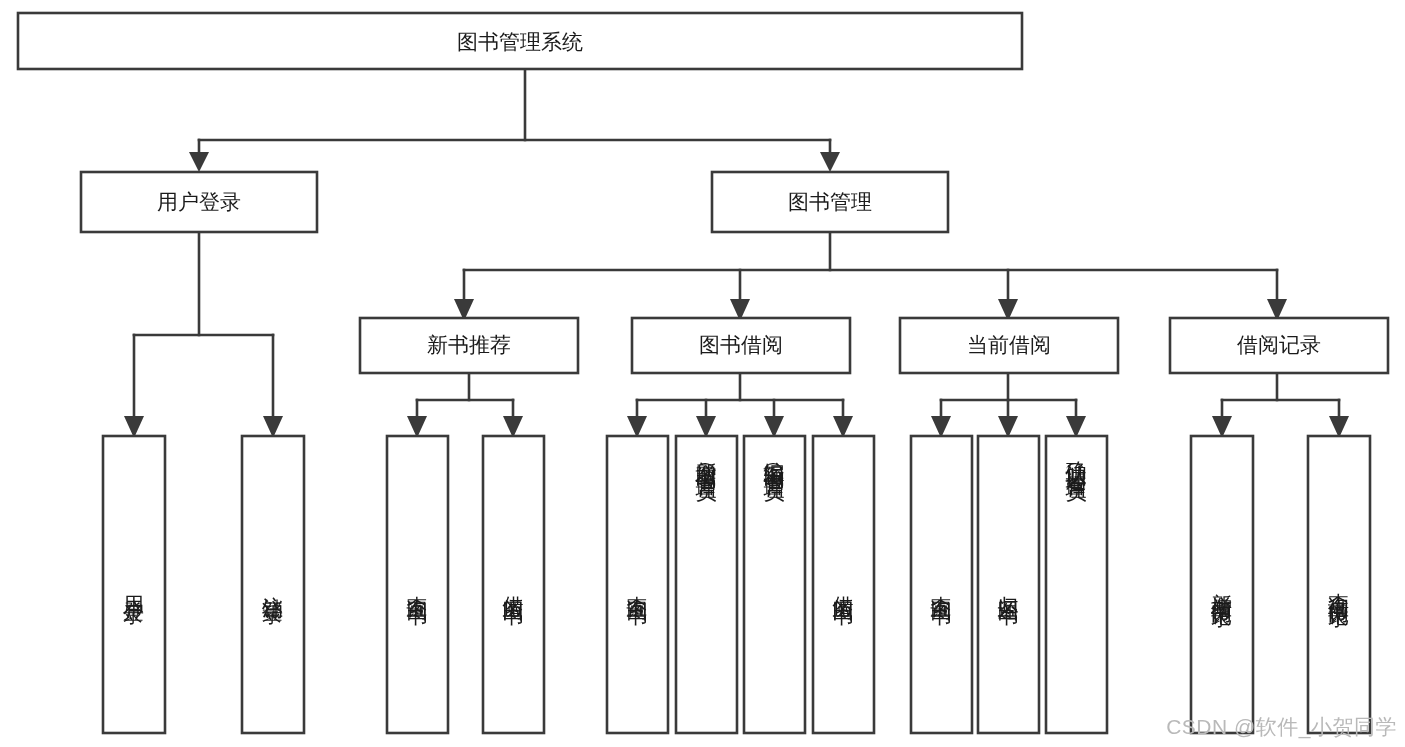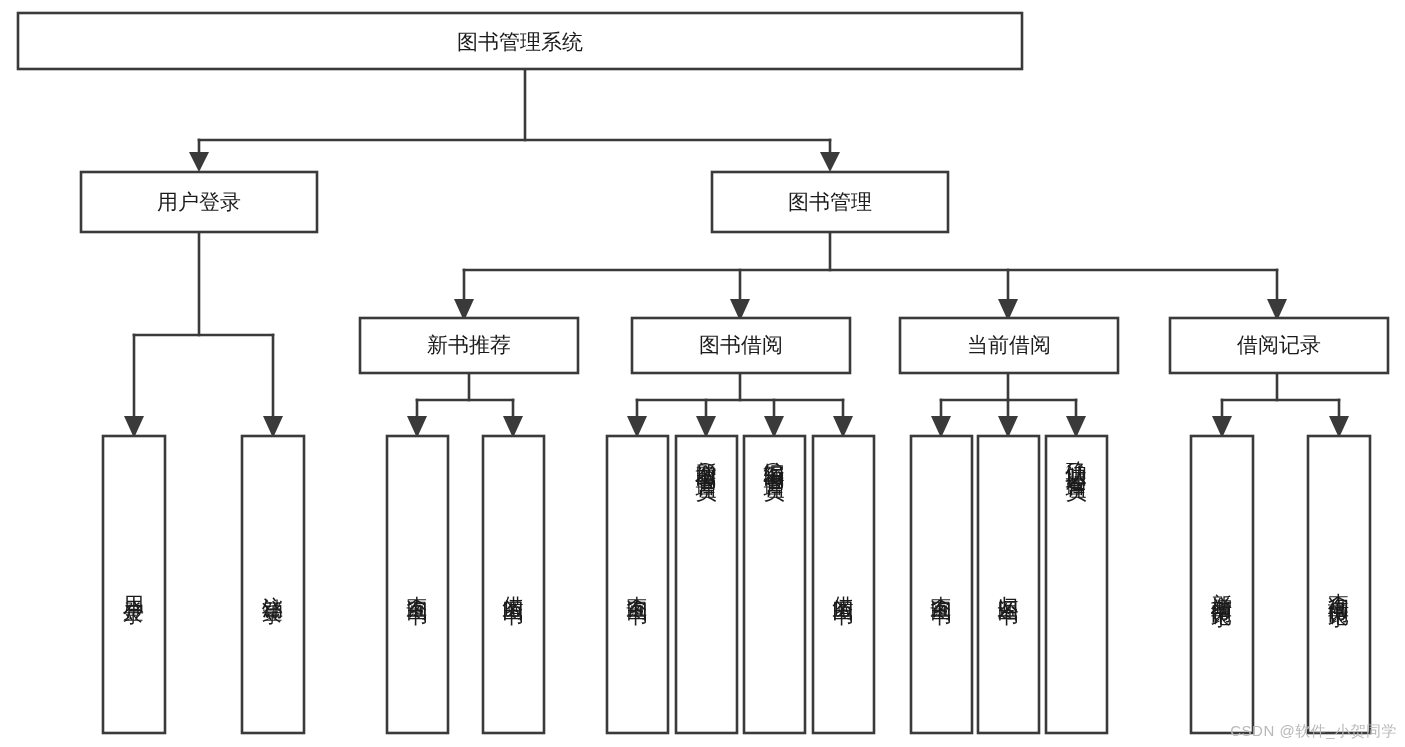--- a/index.html
+++ b/index.html
@@ -63,21 +63,21 @@
     line-height: 1;
     letter-spacing: 3px;
     color: #1b1b1b;
     white-space: nowrap;
   }
   .watermark {
     position: absolute;
     right: 8px;
     bottom: 6px;
     font-family: "Liberation Sans", "DejaVu Sans", sans-serif;
-    font-size: 15px;
+    font-size: 21px;
     color: #b9b9b9;
     letter-spacing: 0.5px;
     white-space: nowrap;
   }
 </style>
 </head>
 <body>
 
 <div id="diagram-root">
 

